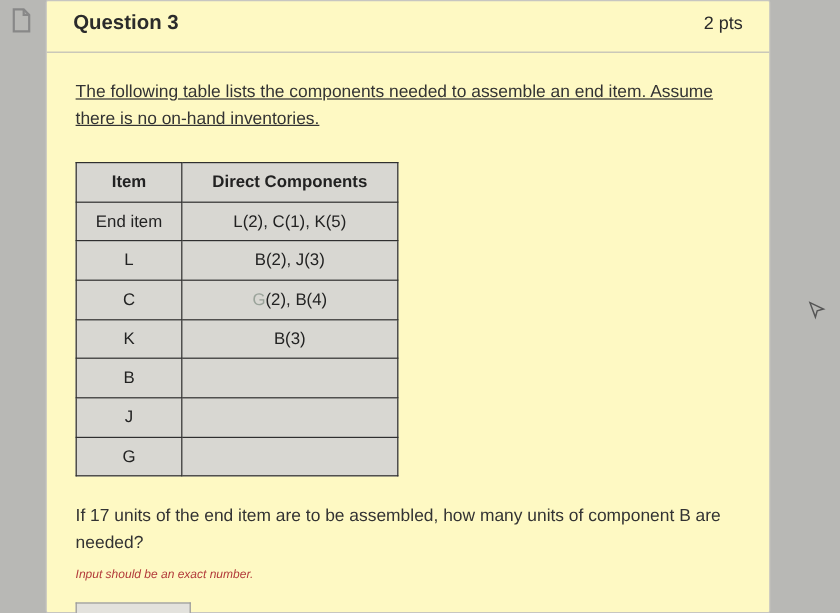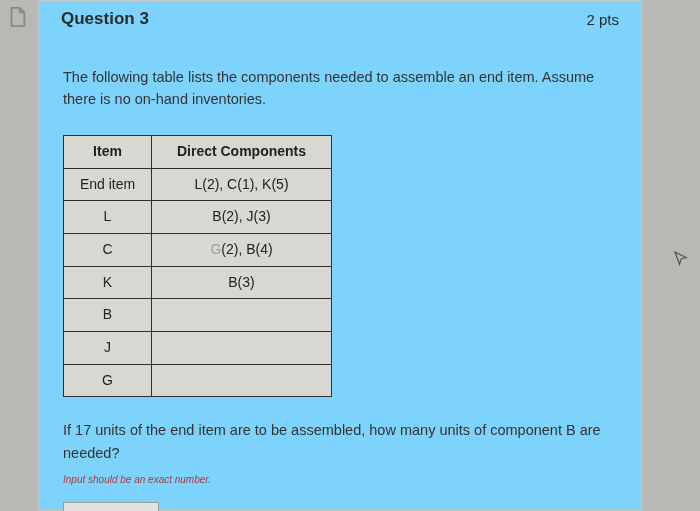--- a/index.html
+++ b/index.html
@@ -18,21 +18,21 @@
     width: 22px;
     height: 22px;
     color: #888;
   }
   .card {
     position: absolute;
     left: 38px;
     top: 0;
     width: 604px;
     height: 511px;
-    background: #7dd3fc;
+    background: #fef9c3;
     border: 1px solid #c7c6c1;
     border-radius: 2px;
     padding: 0;
   }
   .card-header {
     display: flex;
     justify-content: space-between;
     align-items: center;
     padding: 8px 22px 14px 22px;
     border-bottom: 1px solid #bdbcb7;
@@ -45,21 +45,21 @@
   .q-pts {
     font-size: 15px;
     color: #2b2b2b;
   }
   .card-body {
     padding: 22px 24px 8px 24px;
     font-size: 14.5px;
     color: #333;
     line-height: 1.55;
   }
-  .intro { margin-bottom: 24px; }
+  .intro { margin-bottom: 24px; text-decoration: underline; }
   .tbl-wrap { display:flex; justify-content:flex-start; margin: 6px 0 22px 0; }
   table {
     border-collapse: collapse;
     background: #d8d7d2;
   }
   th, td {
     border: 1px solid #2f2f2f;
     padding: 5px 14px;
     font-size: 14px;
     text-align: center;

